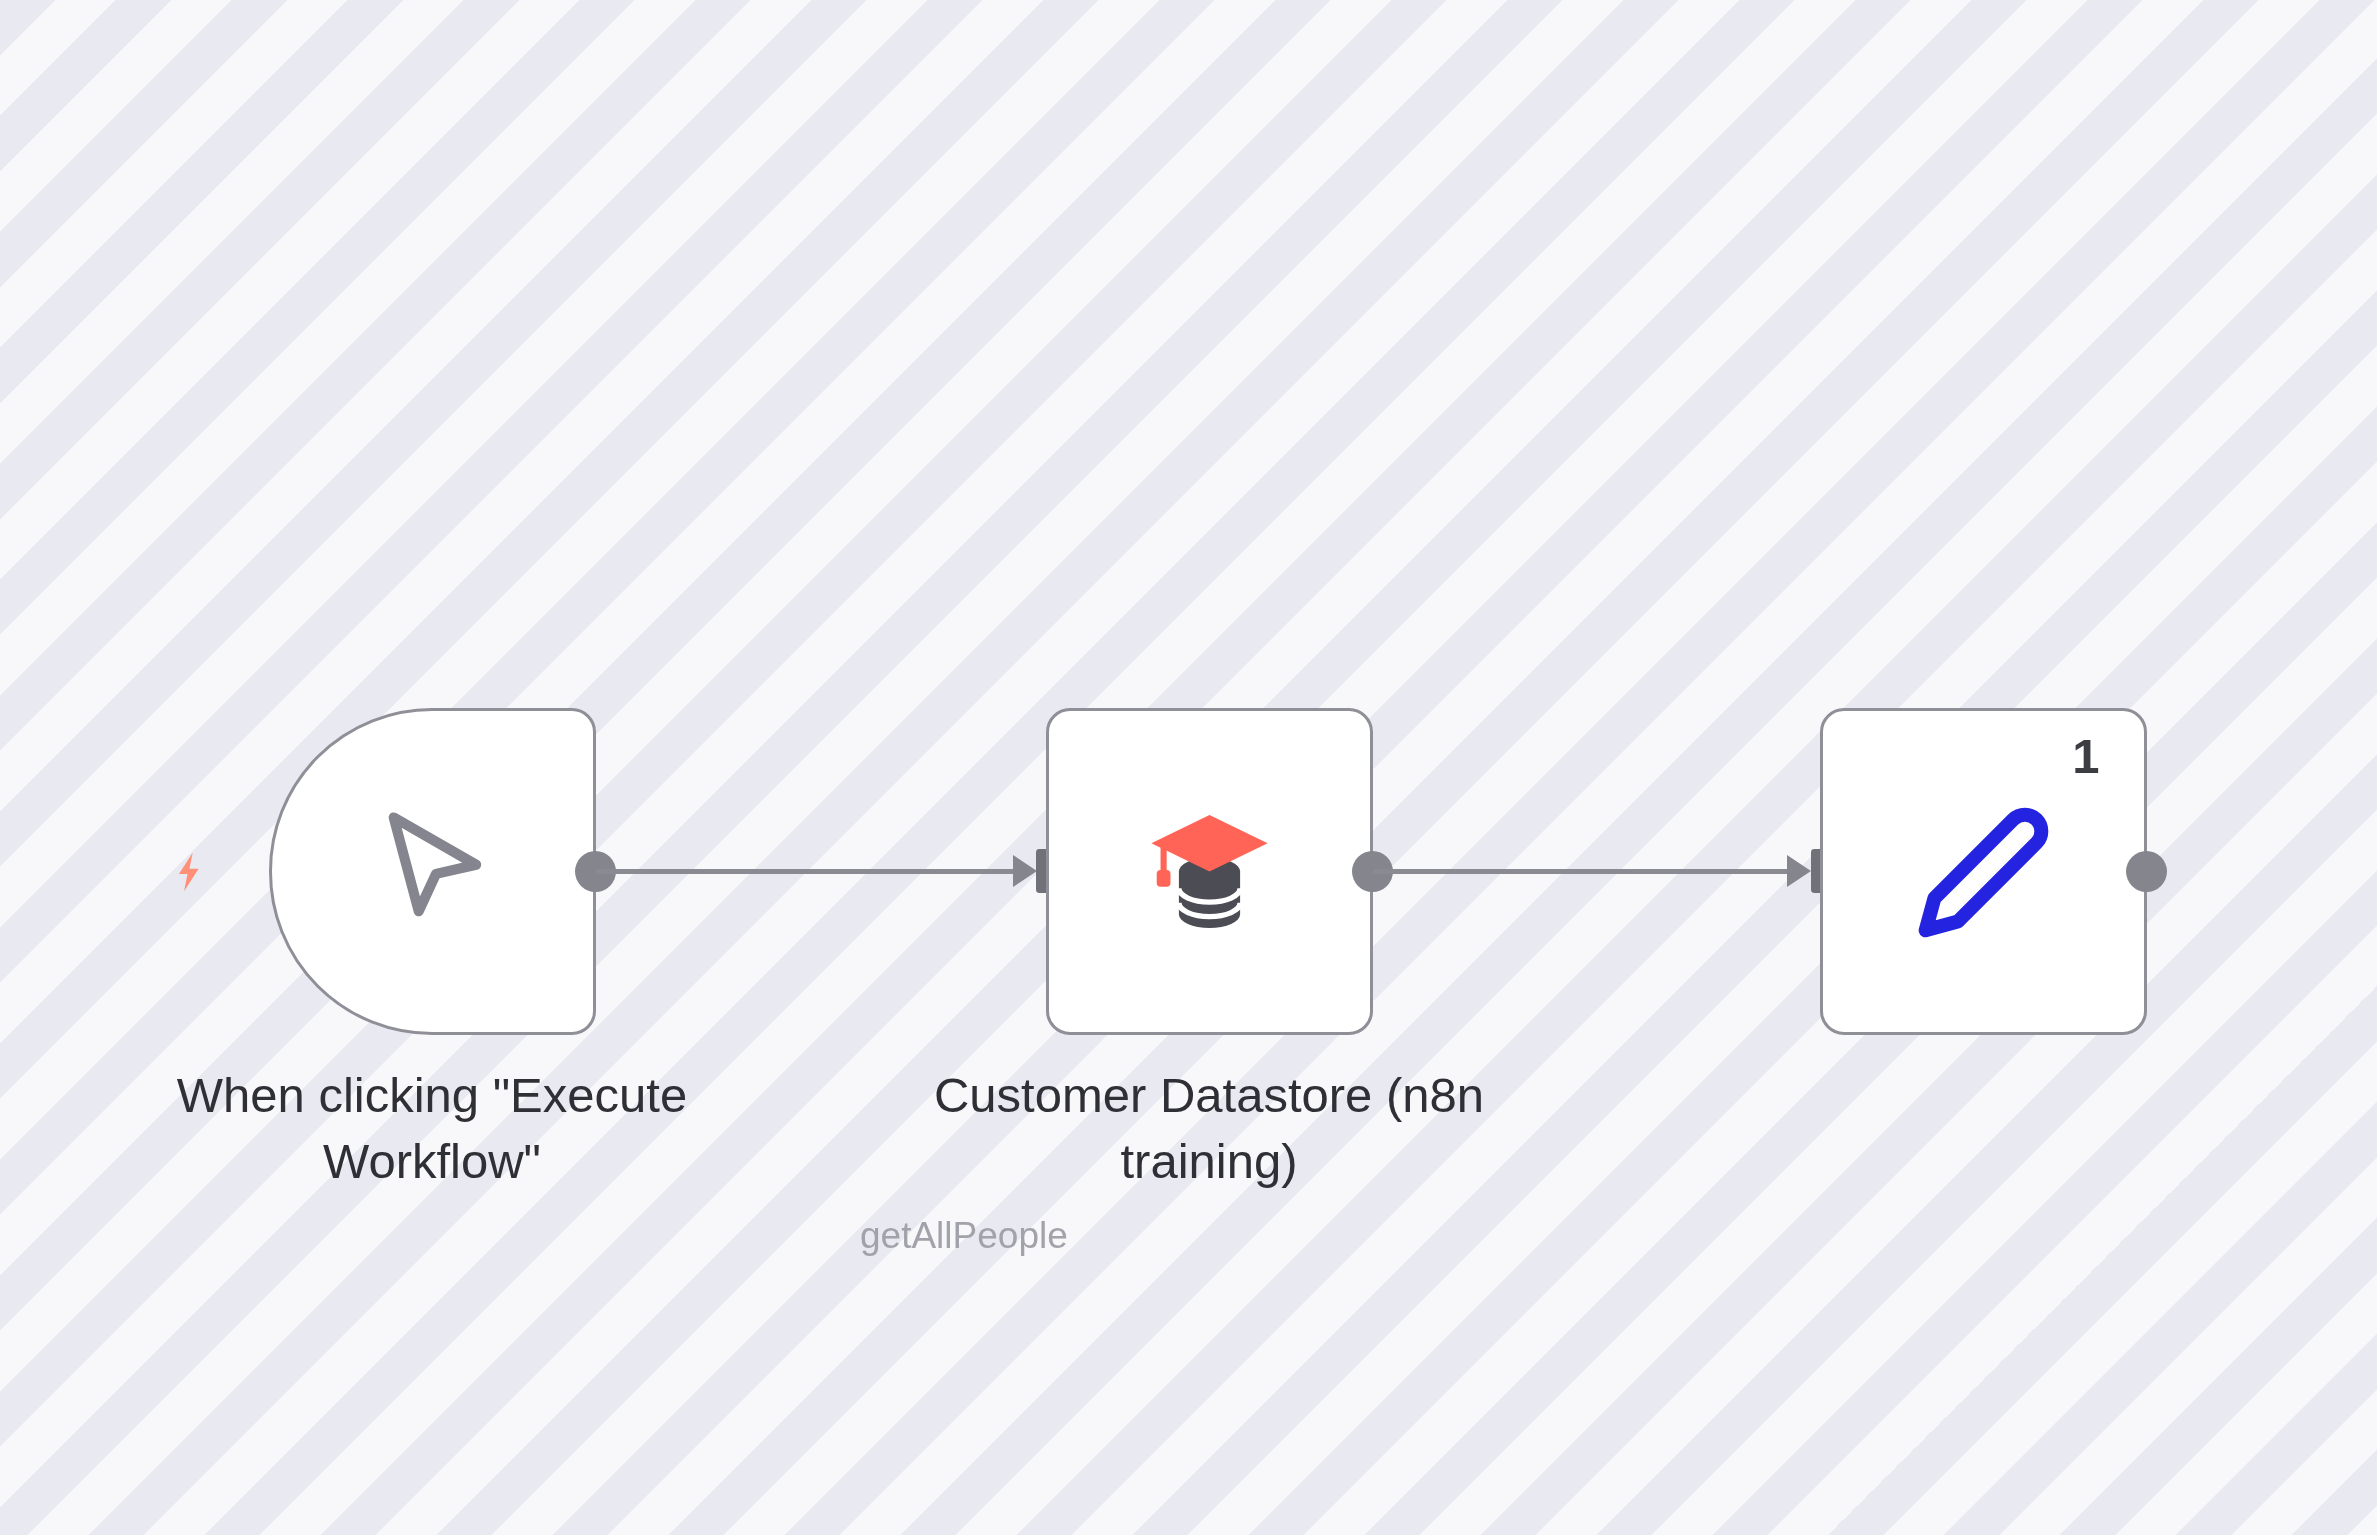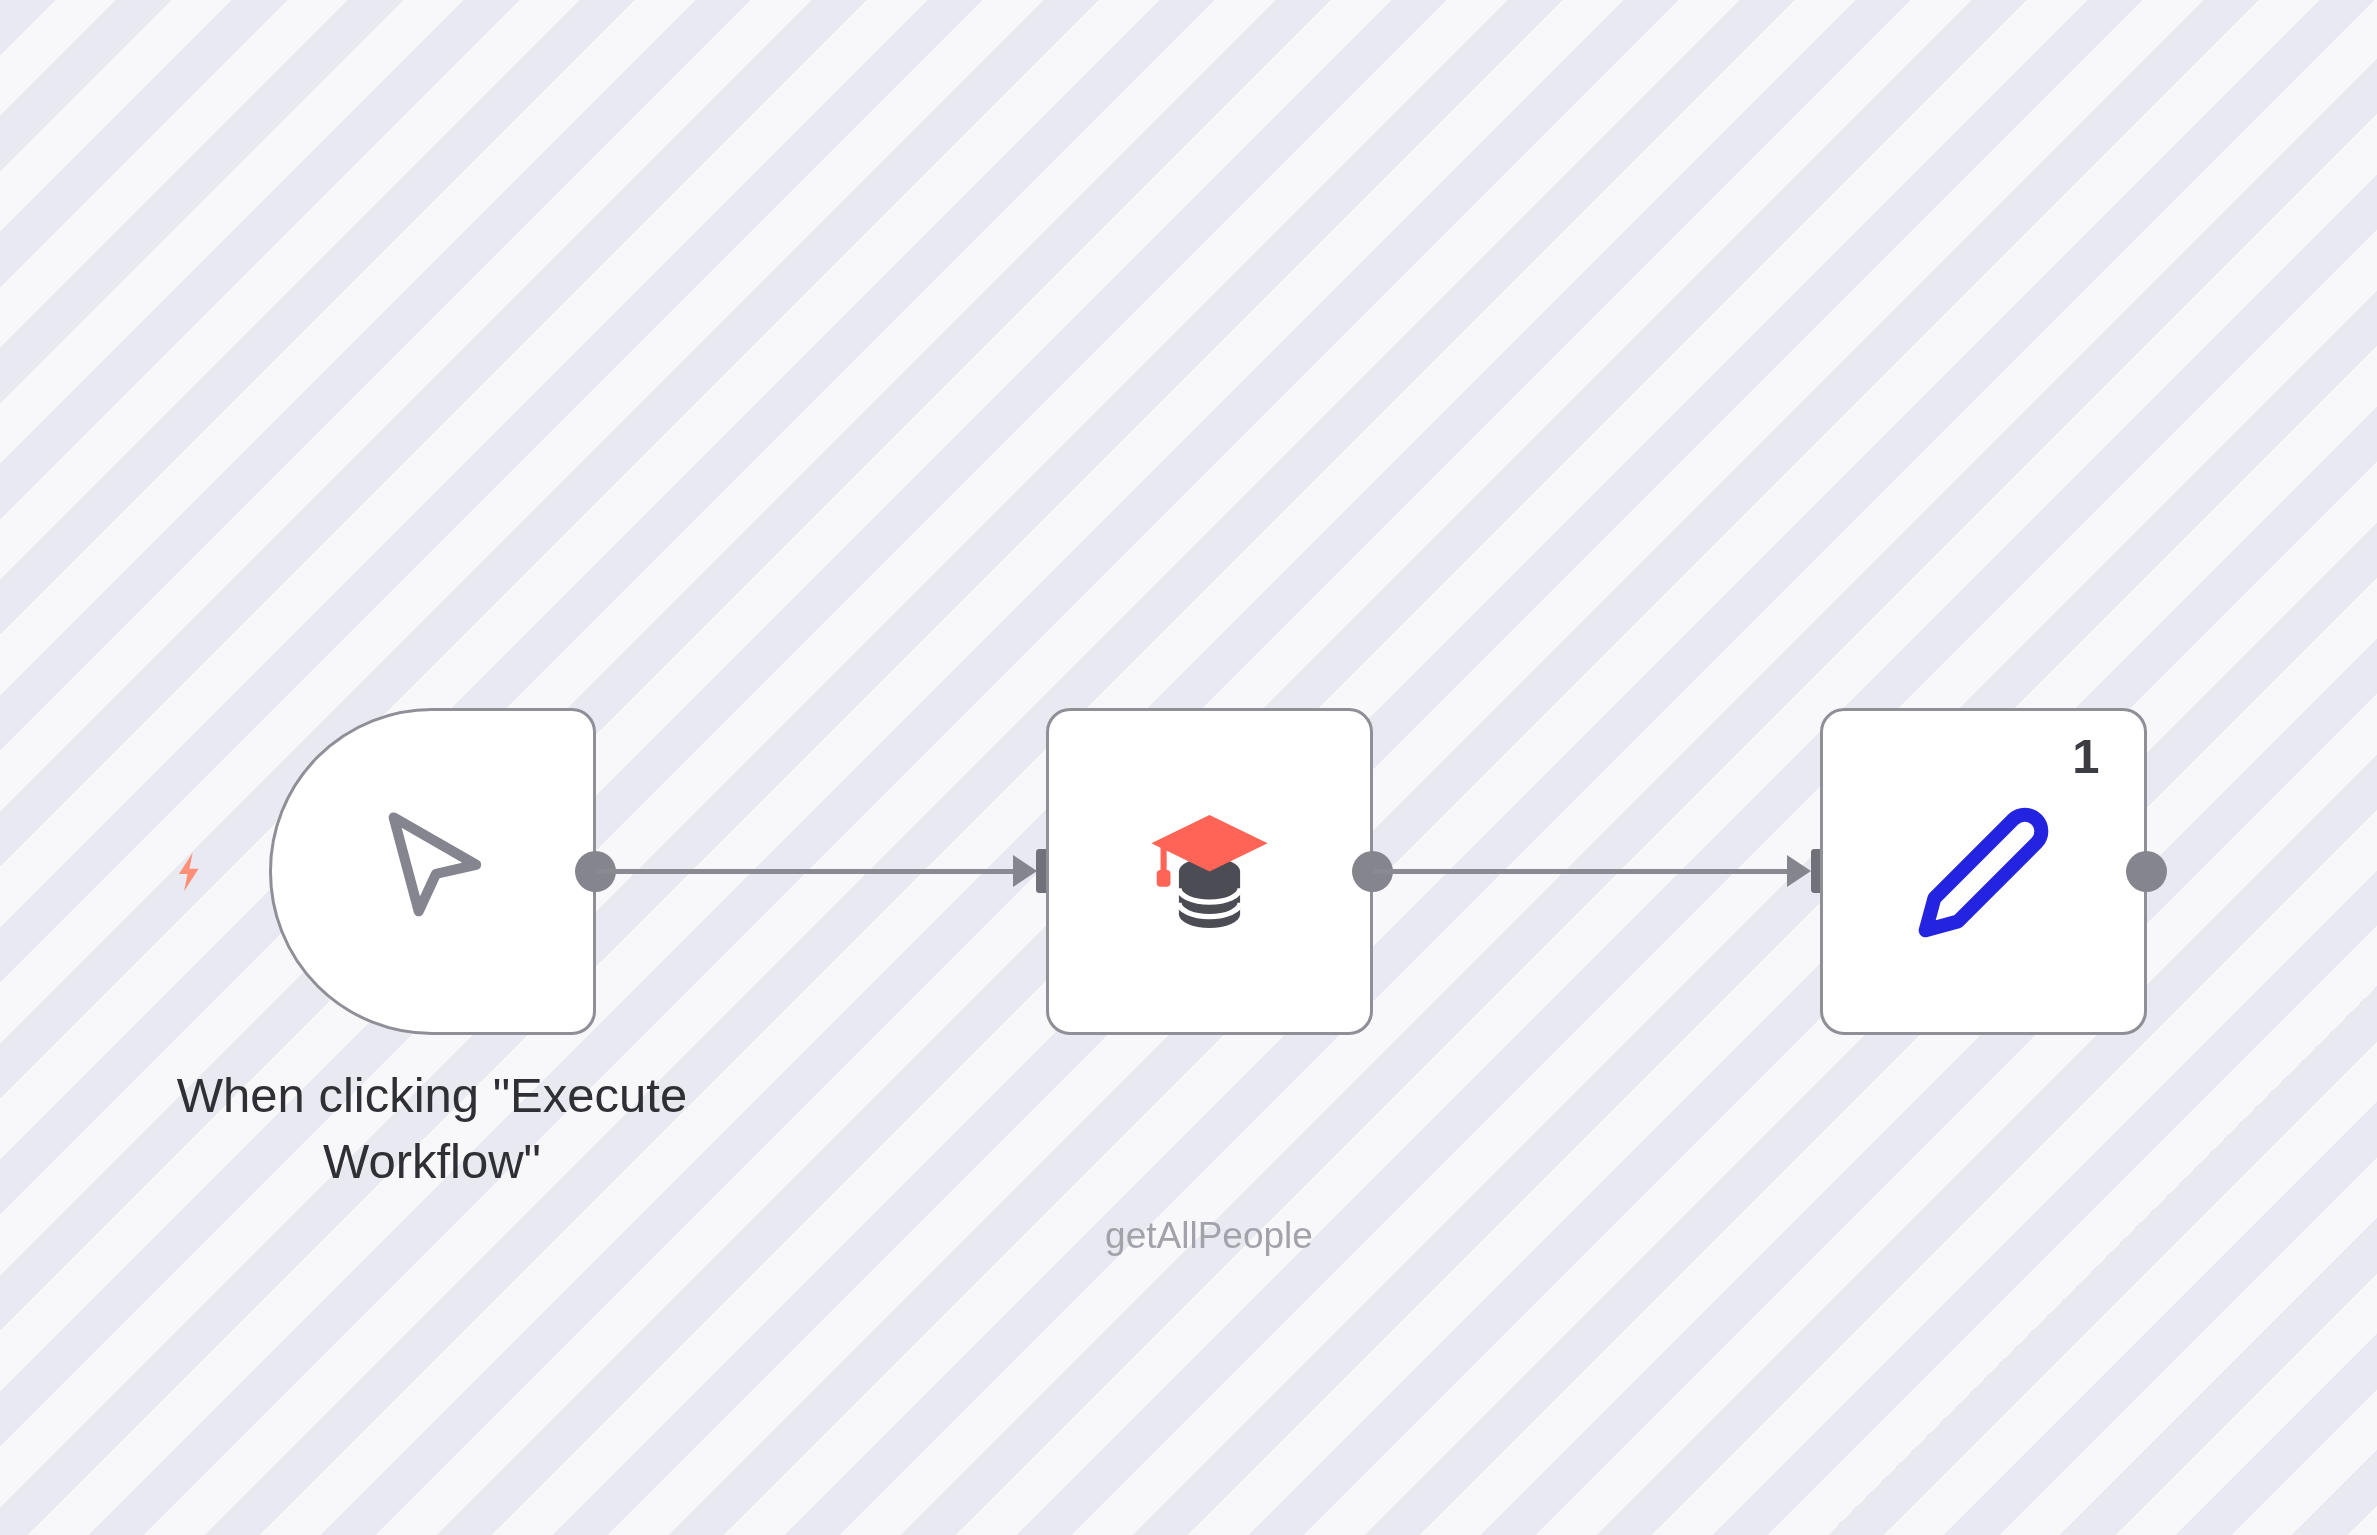--- a/index.html
+++ b/index.html
@@ -67,21 +67,21 @@
     width:698px;
     text-align:center;
     font-size:49px;
     line-height:1.35;
     color:#2f2f36;
     top:1062px;
   }
   .node-sublabel{
     position:absolute;
     width:698px;
-    text-align:center;
+    text-align:left;
     font-size:37px;
     color:#a2a2aa;
     top:1215px;
   }
   .items-badge{
     position:absolute;
     width:60px;
     text-align:center;
     font-size:49px;
     font-weight:600;
@@ -140,17 +140,18 @@
   <div class="node" style="left:1820px;top:708px">
     <svg class="icon" width="140" height="140" viewBox="0 0 24 24">
       <path d="M17 3a2.828 2.828 0 1 1 4 4L7.5 20.5 2 22l1.5-5.5L17 3z" fill="none" stroke="#2424e0" stroke-width="2.4" stroke-linejoin="round" stroke-linecap="round"></path>
     </svg>
   </div>
   <div class="out-dot" style="left:2126px"></div>
   <div class="items-badge">1</div>
 
   <div class="node-label" style="left:83px">When clicking "Execute Workflow"</div>
 
+  <div class="node-label" style="left:860px">Customer Datastore (n8n training)</div>
   <div class="node-sublabel" style="left:860px">getAllPeople</div>
 
 
 </div>
 
 
 </body></html>

